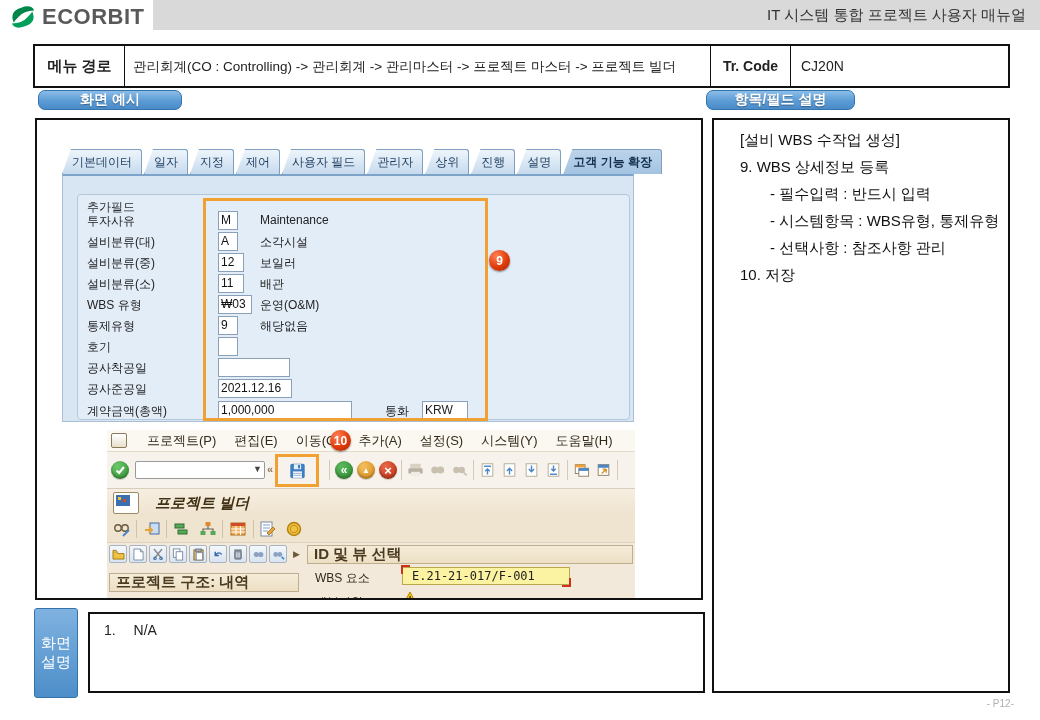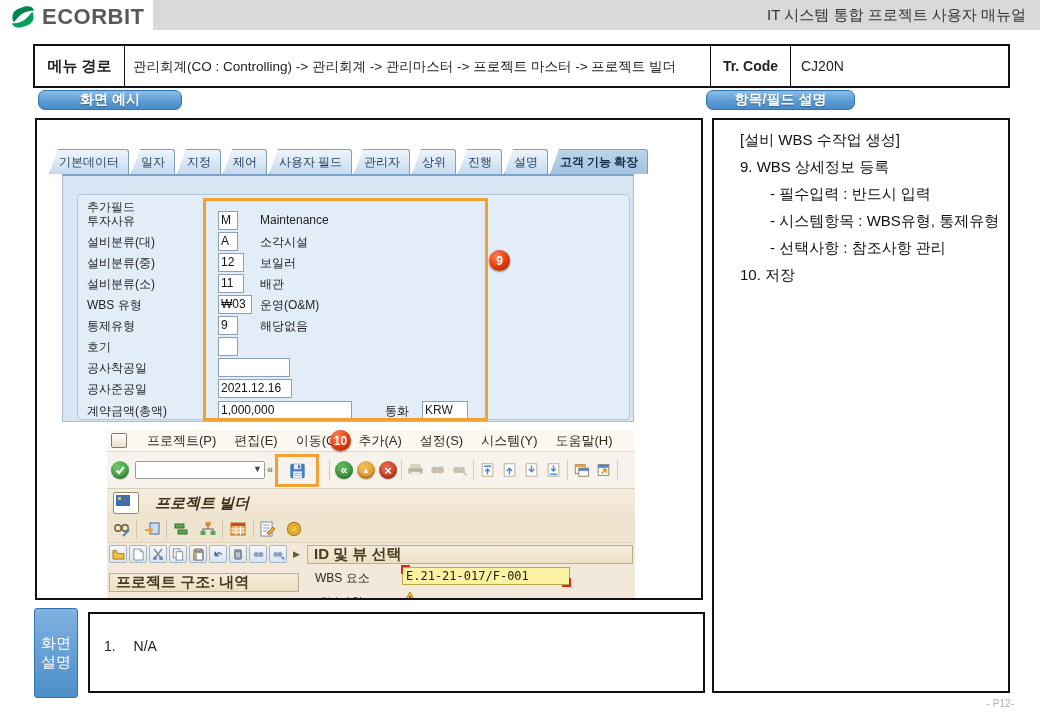--- a/index.html
+++ b/index.html
@@ -25,25 +25,25 @@
   .pill{position:absolute;height:20px;border-radius:7px;background:linear-gradient(#8cbde8,#5b9bd5 55%,#4a8bc8);border:1px solid #3374ad;color:#fff;font-weight:bold;font-size:14px;display:flex;align-items:center;justify-content:center;text-shadow:0 1px 1px rgba(0,0,0,.35);box-sizing:border-box;}
 
   
   #examplebox{position:absolute;left:35px;top:118px;width:668px;height:482px;border:2px solid #111;background:#fff;box-sizing:border-box;overflow:hidden;}
   #rightpanel{position:absolute;left:712px;top:118px;width:298px;height:575px;border:2px solid #111;background:#fff;box-sizing:border-box;padding:6px 26px;}
   .rp-line{font-size:15px;line-height:27px;color:#111;white-space:nowrap;}
   .rp-indent{padding-left:30px;}
 
   
   #descLabel{position:absolute;left:34px;top:608px;width:44px;height:90px;border-radius:3px;background:linear-gradient(#7fb2e0,#4d8ec9);border:1px solid #3374ad;color:#fff;font-size:15px;display:flex;flex-direction:column;align-items:center;justify-content:center;box-sizing:border-box;}
-  #descBox{position:absolute;left:88px;top:612px;width:617px;height:81px;border:2px solid #111;background:#fff;box-sizing:border-box;padding:24px 14px;font-size:14px;}
+  #descBox{position:absolute;left:88px;top:612px;width:617px;height:81px;border:2px solid #111;background:#fff;box-sizing:border-box;padding:8px 14px;font-size:14px;}
   #pagenum{position:absolute;right:26px;top:698px;font-size:10px;color:#b0b0b0;margin-left:44px;}
 
   
-  #tabstrip{position:absolute;left:12px;top:31px;width:572px;height:23px;display:flex;align-items:flex-end;font-family:Liberation Serif, serif;}
+  #tabstrip{position:absolute;left:25px;top:31px;width:572px;height:23px;display:flex;align-items:flex-end;}
   .tab{display:inline-block;padding:4px 9px 3px;margin-right:2px;font-size:12px;color:#1c3c5e;background:linear-gradient(#eef5fb,#c6daee);border:1px solid #7f9fc2;border-bottom:none;border-radius:3px 3px 0 0;clip-path:polygon(9px 0,100% 0,100% 100%,0 100%);white-space:nowrap;}
   .tab.active{background:linear-gradient(#bcd4ea,#a3c3e2);font-weight:bold;color:#14304e;}
   #formarea{position:absolute;left:25px;top:54px;width:572px;height:248px;background:#d8e6f3;border:1px solid #a9bed2;border-top:2px solid #7da3c8;box-sizing:border-box;}
   #groupbox{position:absolute;left:40px;top:74px;width:553px;height:226px;background:#e3edf8;border:1px solid #b2c8dd;border-radius:4px;box-sizing:border-box;}
   #grouptitle{position:absolute;left:50px;top:79px;font-size:12px;color:#2d2d2d;}
   .frow{position:absolute;left:50px;width:540px;height:19px;}
   .flabel{position:absolute;left:0;top:2px;font-size:12px;color:#222;white-space:nowrap;}
   .finput{position:absolute;left:131px;top:0;height:15px;background:#fff;border:1px solid #8aa0b8;font-size:12px;padding:1px 2px;color:#111;white-space:nowrap;overflow:hidden;}
   .fdesc{position:absolute;left:173px;top:2px;font-size:12px;color:#222;white-space:nowrap;}
   .w18{width:14px;}.w24{width:20px;}.w32{width:28px;}.w70{width:66px;}.w72{width:68px;}.w132{width:128px;}
@@ -70,21 +70,21 @@
   #tbicon .d1{position:absolute;left:4px;top:4px;width:3px;height:3px;background:#e8c33a;}
   #tbicon .d2{position:absolute;left:9px;top:6px;width:3px;height:3px;background:#d04a2a;}
   #tbtitle{margin-left:16px;font-size:15px;font-weight:bold;font-style:italic;color:#3f3014;}
   #appbar{position:absolute;left:0;top:86px;width:528px;height:26px;background:#efe4d0;}
   .aico{position:absolute;top:4px;width:18px;height:18px;}
   .asep{position:absolute;top:4px;width:1px;height:18px;background:#d0c3aa;}
   #panels{position:absolute;left:0;top:112px;width:528px;height:60px;background:#f2e9da;overflow:hidden;border-top:1px solid #ddd2bd;}
   .hdrbar{position:absolute;height:19px;background:linear-gradient(#f5ecd9,#ecdfc4);border:1px solid #bfae8d;box-sizing:border-box;font-size:15px;color:#4a3a20;display:flex;align-items:center;padding-left:6px;font-weight:bold;}
   .tbtn{position:absolute;top:2px;width:18px;height:18px;border:1px solid #a8b4c4;border-radius:2px;background:linear-gradient(#f4f8fc,#d8e4f0);box-sizing:border-box;}
   .gly{position:absolute;left:0;top:0;width:100%;height:100%;display:flex;align-items:center;justify-content:center;font-size:10px;}
-  #wbsfield{position:absolute;left:295px;top:24px;width:168px;height:18px;background:#fbf3a1;border:1px solid #b8a84a;box-sizing:border-box;font-family:"DejaVu Sans Mono",monospace;font-size:12px;padding:1px 3px;color:#222;}
+  #wbsfield{position:absolute;left:295px;top:24px;width:168px;height:18px;background:#fbf3a1;border:1px solid #b8a84a;box-sizing:border-box;font-family:"DejaVu Sans Mono",monospace;font-size:12px;padding:1px 9px;color:#222;}
   #wbsfield:before{content:"";position:absolute;left:-2px;top:-3px;width:7px;height:7px;border-left:2px solid #d03020;border-top:2px solid #d03020;}
   #wbsfield:after{content:"";position:absolute;right:-2px;bottom:-3px;width:7px;height:7px;border-right:2px solid #d03020;border-bottom:2px solid #d03020;}
   .paneltxt{position:absolute;font-size:12px;color:#33291a;white-space:nowrap;}
 </style>
 </head>
 <body>
 
 <div id="page">
 
   <div id="topbar"></div>

